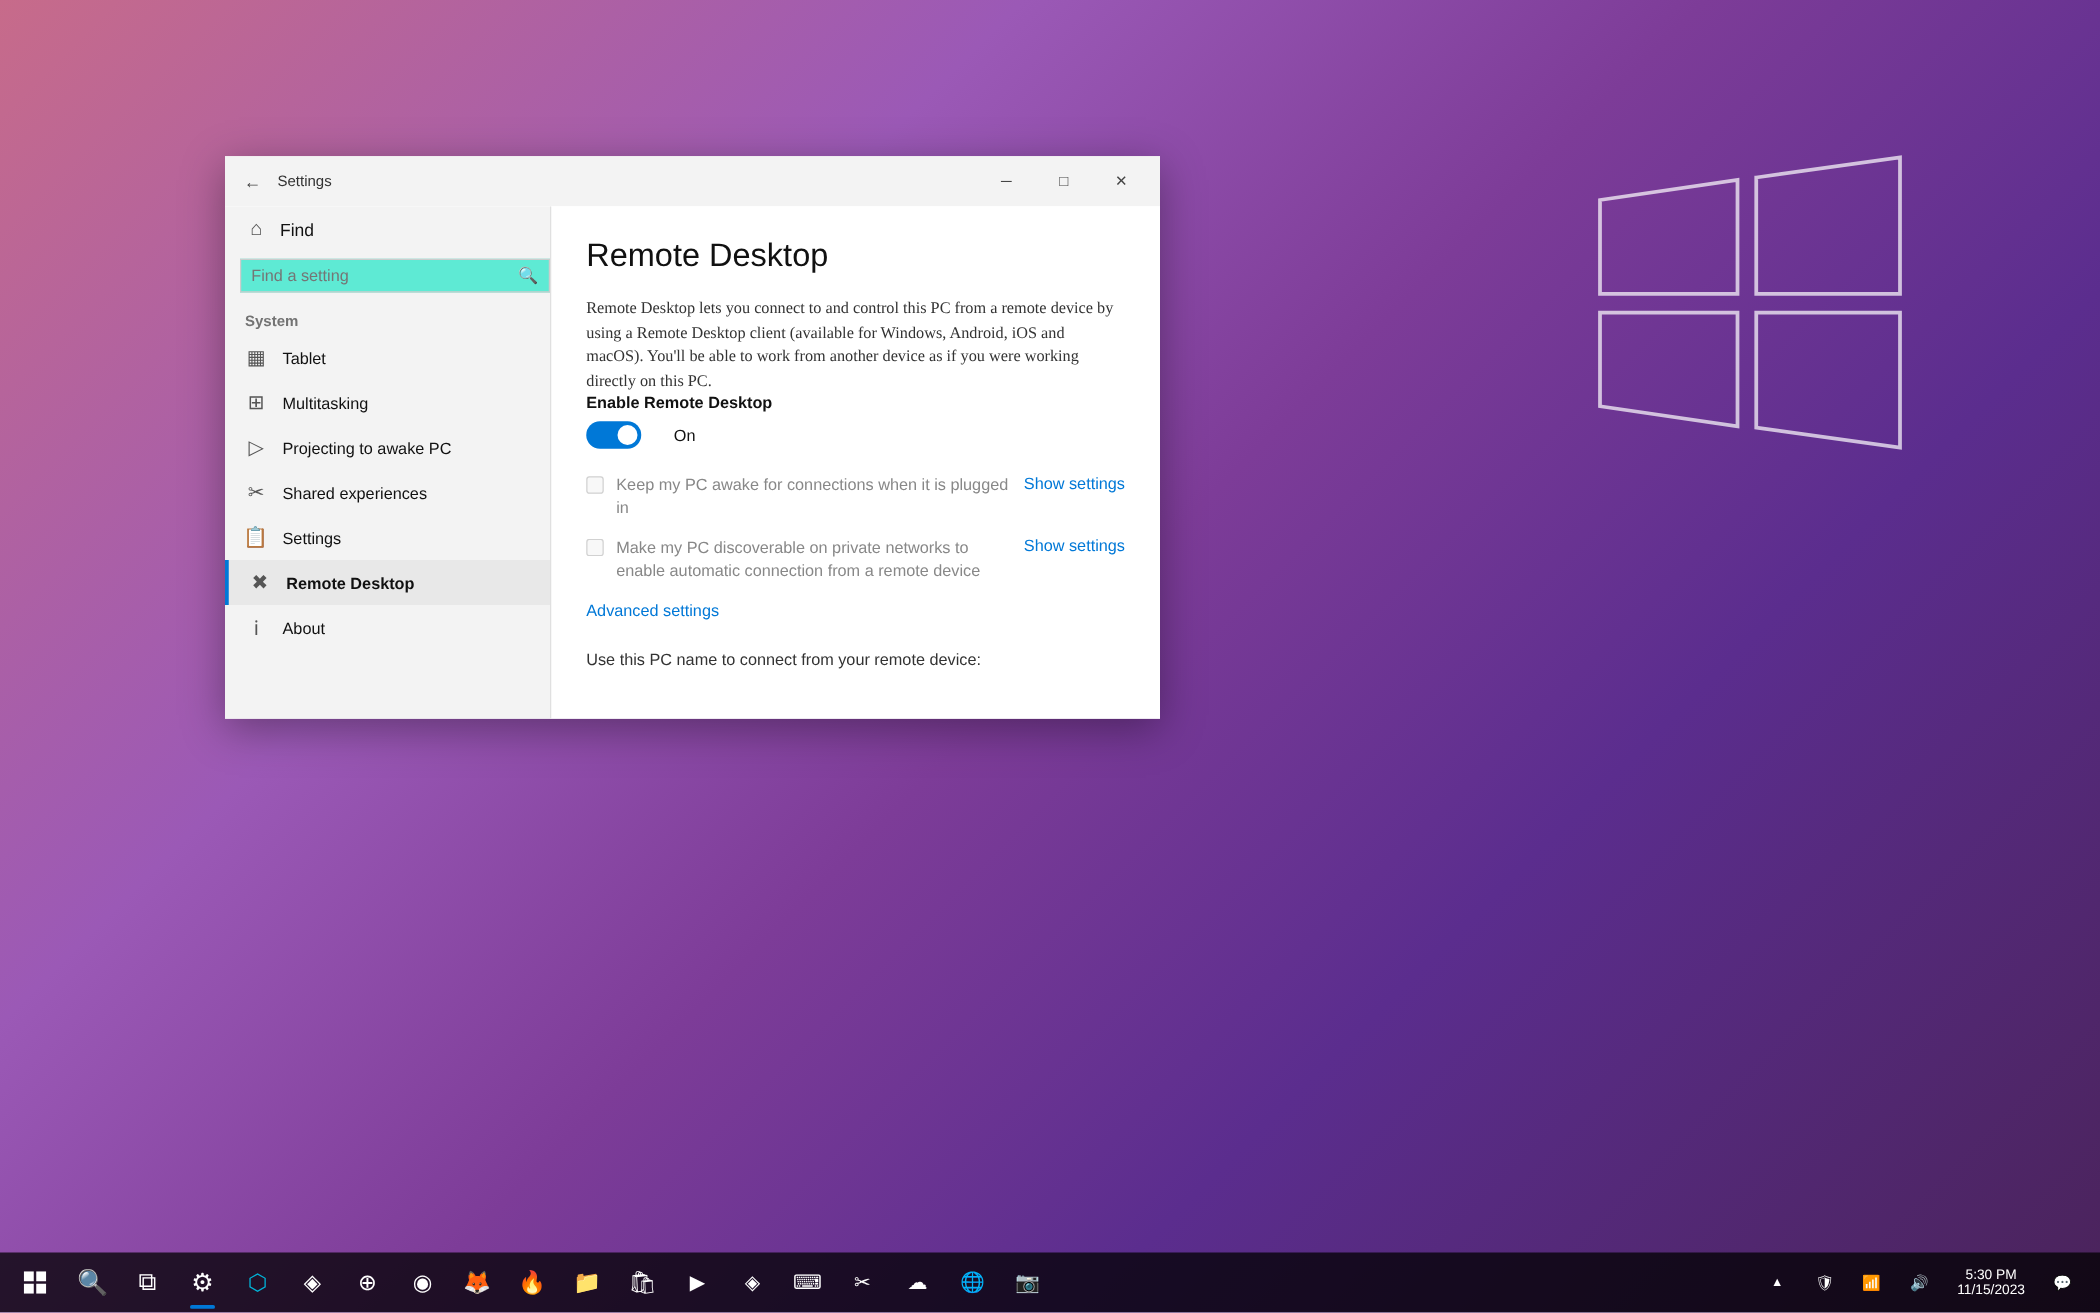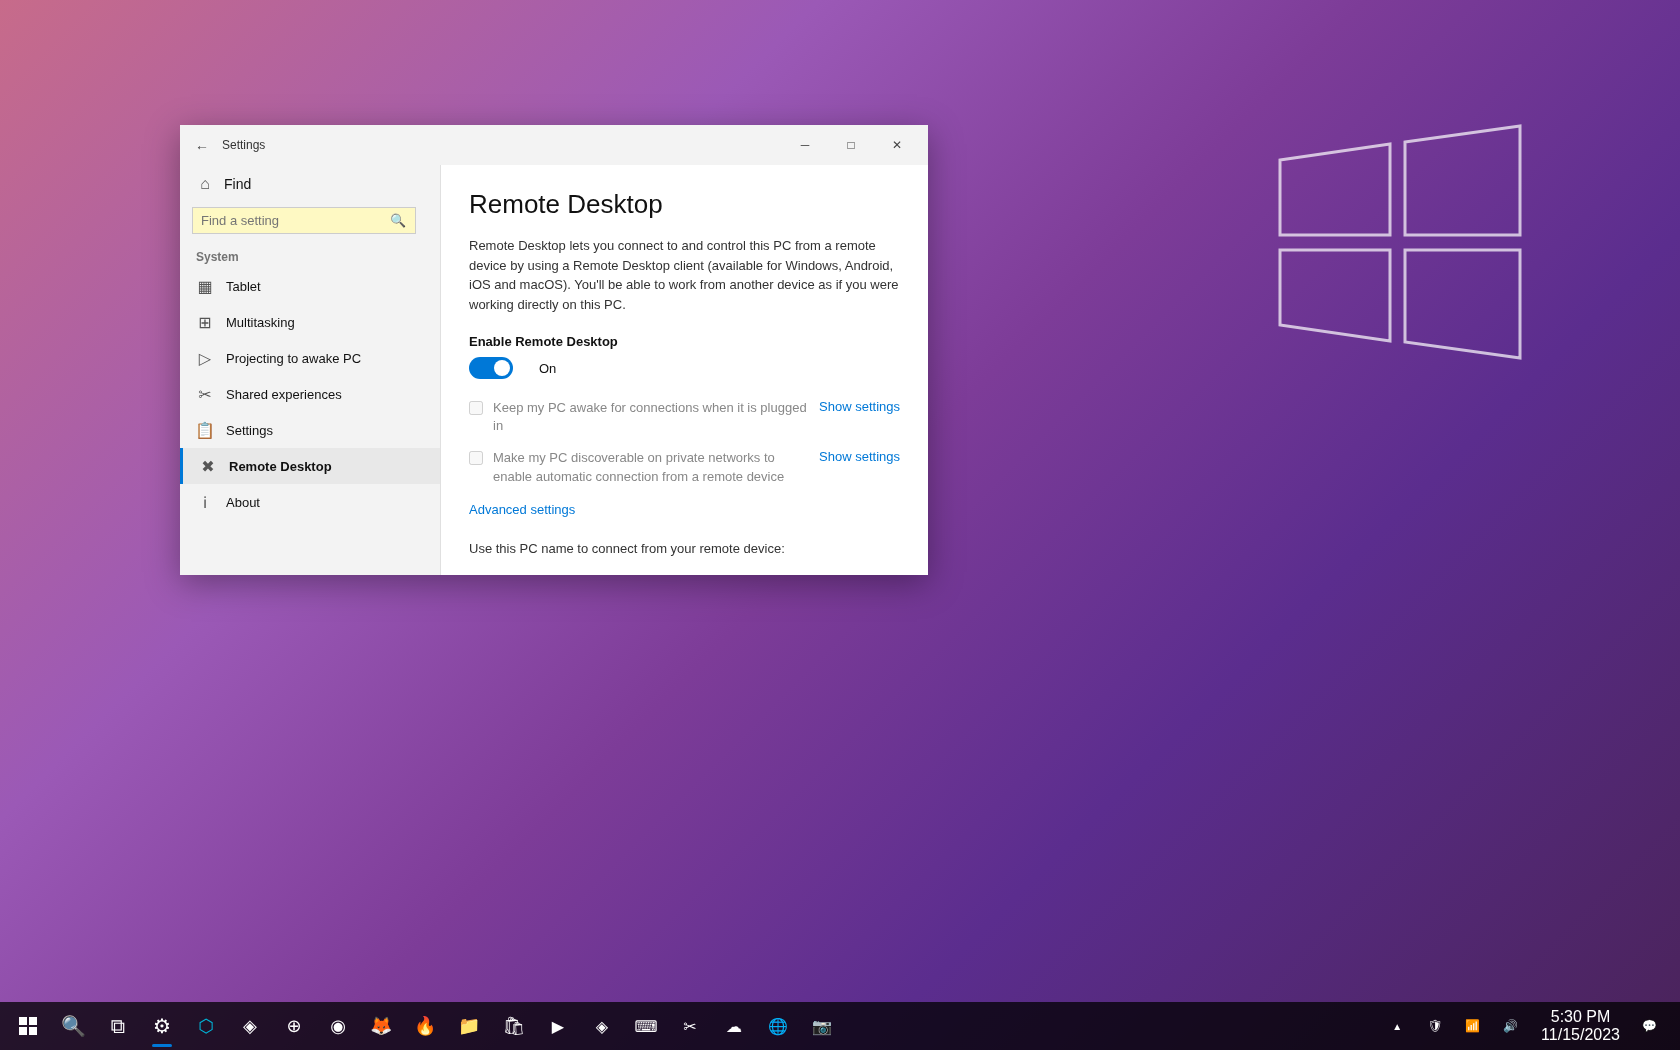--- a/index.html
+++ b/index.html
@@ -90,25 +90,25 @@
       display: flex;
       align-items: center;
       padding: 10px 16px;
       cursor: pointer;
       gap: 10px;
       font-size: 14px;
       color: #111;
     }
 
     .search-box {
-      margin: 4px 24px 8px 12px;
+      margin: 4px 0 8px 12px;
       position: relative;
       display: flex;
       align-items: center;
-      background: #fef9c3;
+      background: #5eead4;
       border: 1px solid #ccc;
     }
     .search-box input {
       width: 100%;
       padding: 5px 8px;
       border: none;
       outline: none;
       font-size: 13px;
       color: #555;
       background: transparent;
@@ -168,21 +168,21 @@
       font-size: 26px;
       font-weight: 300;
       color: #111;
       margin-bottom: 16px;
     }
 
     .description {
       font-size: 13px;
       color: #333;
       line-height: 1.5;
-      margin-bottom: 20px;
+      font-family: Liberation Serif, serif;
     }
 
     .setting-label {
       font-size: 13px;
       font-weight: 700;
       color: #111;
       margin-bottom: 8px;
     }
 
     
@@ -339,21 +339,21 @@
     }
 
     .taskbar-clock {
       display: flex;
       flex-direction: column;
       align-items: center;
       justify-content: center;
       padding: 0 10px;
       cursor: pointer;
       color: #fff;
-      font-size: 16px;
+      font-size: 11px;
       height: 48px;
     }
 
     
     .win-logo-svg {
       position: absolute;
       right: 140px;
       top: 100px;
     }
   </style>

